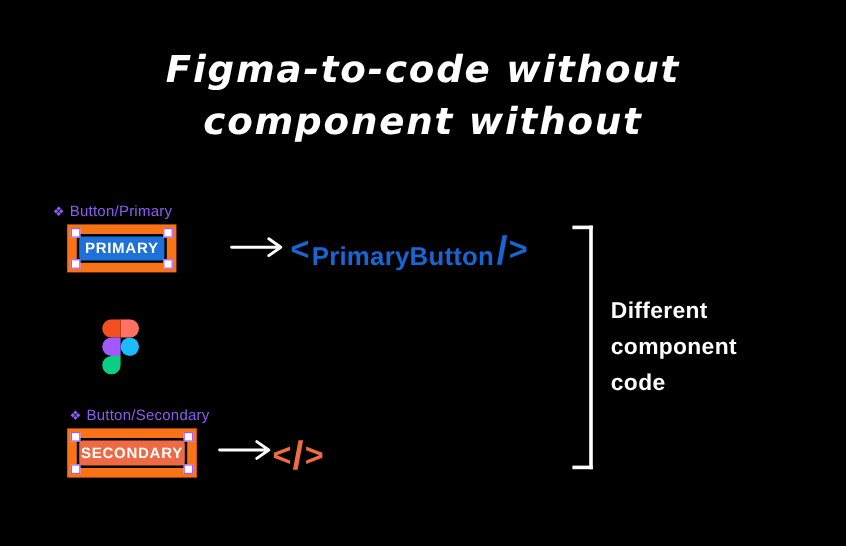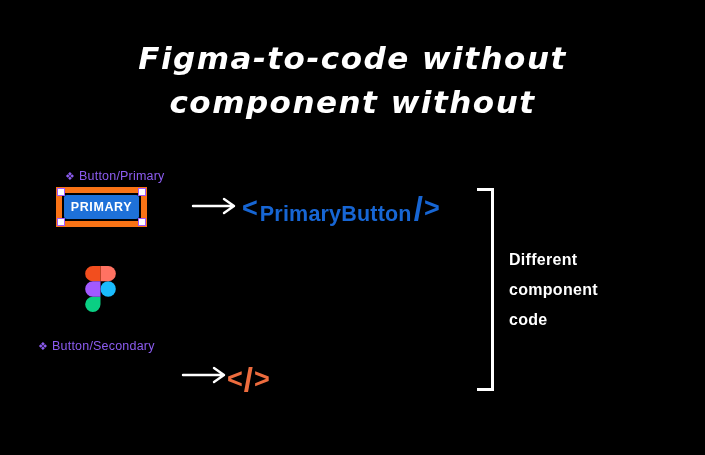--- a/index.html
+++ b/index.html
@@ -32,27 +32,27 @@
   
   .layer-label {
     position: absolute;
     color: #8C5CF0;
     font-size: 12.5px;
     font-weight: 500;
     letter-spacing: 0.2px;
     white-space: nowrap;
   }
   .layer-label .comp-icon { font-size: 11px; margin-right: 4px; }
-  .layer-label-primary   { left: 65px; top: 169px; }
-  .layer-label-secondary { left: 38px; top: 339px; }
+  .layer-label-primary   { left: 44px; top: 169px; }
+  .layer-label-secondary { left: 58px; top: 339px; }
 
   
   .selection {
     position: absolute;
-    border: 6px solid #f97316;
+    border: 8px solid #f97316;
   }
   .selection-primary   { left: 56px; top: 187px; width: 91px;  height: 40px; }
   .selection-secondary { left: 56px; top: 357px; width: 108px; height: 41px; }
   .handle {
     position: absolute;
     width: 8px; height: 8px;
     background: #ffffff;
     border: 1.5px solid #A259FF;
   }
   .handle.tl { left: -5px;  top: -5px; }
@@ -104,21 +104,21 @@
     border-right: 3px solid #ffffff;
     border-bottom: 3px solid #ffffff;
   }
 
   
   .annotation {
     position: absolute;
     left: 509px; top: 245px;
     color: #ffffff;
     font-weight: bold;
-    font-size: 16px;
+    font-size: 19px;
     line-height: 30px;
     letter-spacing: 0.3px;
   }
 </style>
 </head>
 <body>
 
 <div class="canvas">
 
   <div class="title">
@@ -154,20 +154,27 @@
     <path fill="#0ACF83" d="M0 47.5A9.5 9.5 0 0 1 9.5 38H19v9.5a9.5 9.5 0 1 1-19 0z"></path>
     <path fill="#FF7262" d="M19 0v19h9.5a9.5 9.5 0 1 0 0-19H19z"></path>
     <path fill="#F24E1E" d="M0 9.5A9.5 9.5 0 0 0 9.5 19H19V0H9.5A9.5 9.5 0 0 0 0 9.5z"></path>
     <path fill="#A259FF" d="M0 28.5A9.5 9.5 0 0 0 9.5 38H19V19H9.5A9.5 9.5 0 0 0 0 28.5z"></path>
   </svg>
 
   <div class="layer-label layer-label-secondary">
     <span class="comp-icon">❖</span><span>Button/Secondary</span>
   </div>
 
+  <div class="selection selection-secondary">
+    <div class="fig-button fig-button-secondary">SECONDARY</div>
+    <div class="handle tl"></div>
+    <div class="handle tr"></div>
+    <div class="handle bl"></div>
+    <div class="handle br"></div>
+  </div>
 
   <svg class="arrow arrow-2" width="48" height="20" viewBox="0 0 48 20">
     <path d="M2 10 H42 M33 3 L43 10 L33 17" fill="none" stroke="#ffffff" stroke-width="2.4" stroke-linecap="round" stroke-linejoin="round"></path>
   </svg>
 
   <div class="code code-secondary">
     <span class="bracket">&lt;</span>
     <span class="slash">/</span>
     <span class="bracket">&gt;</span>
   </div>

